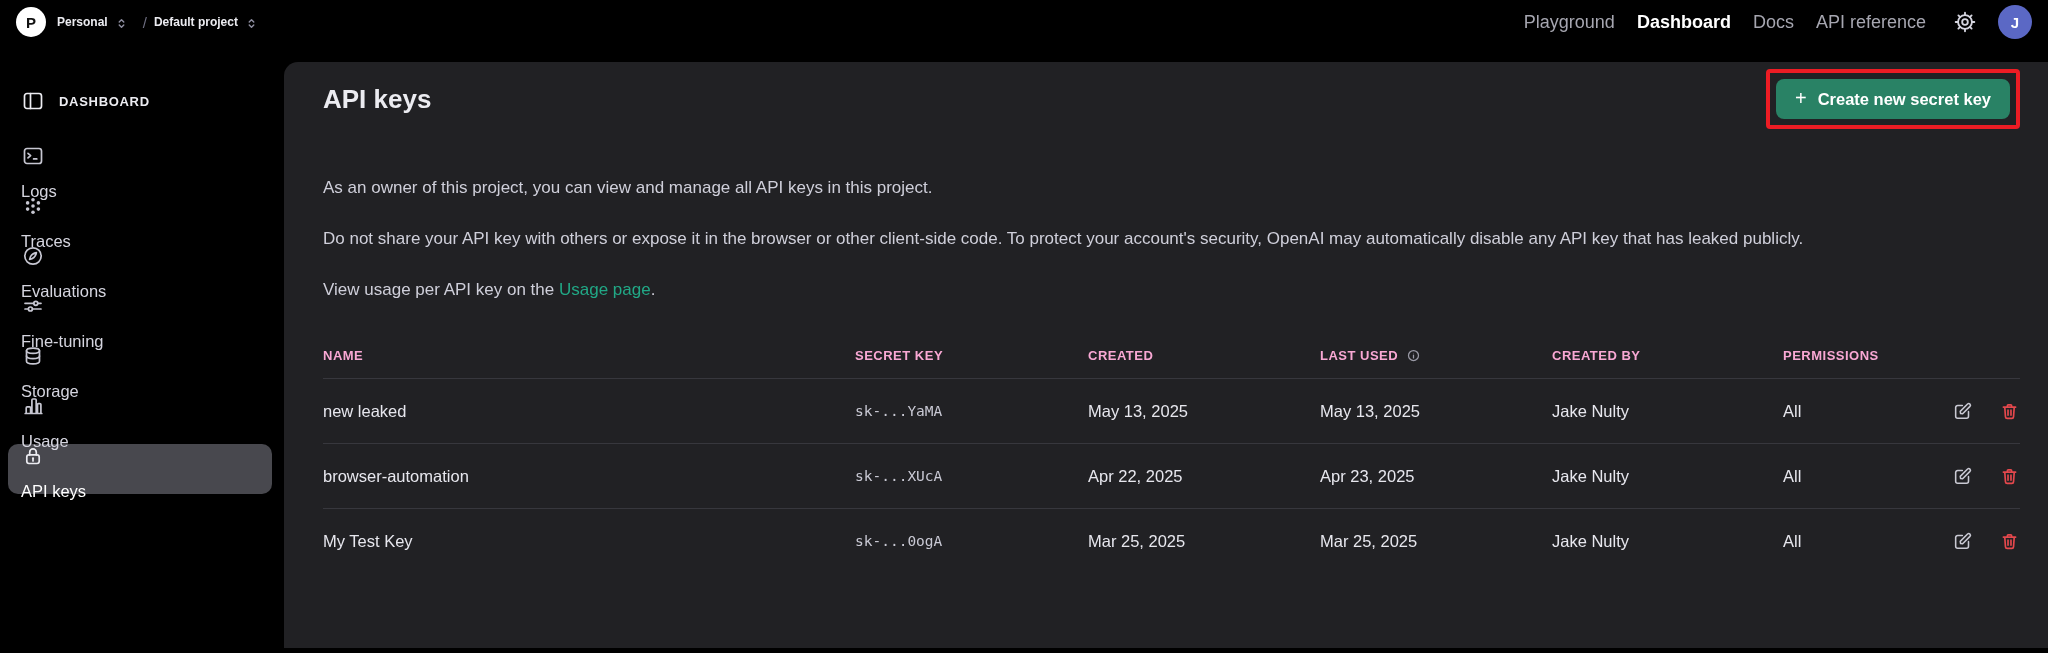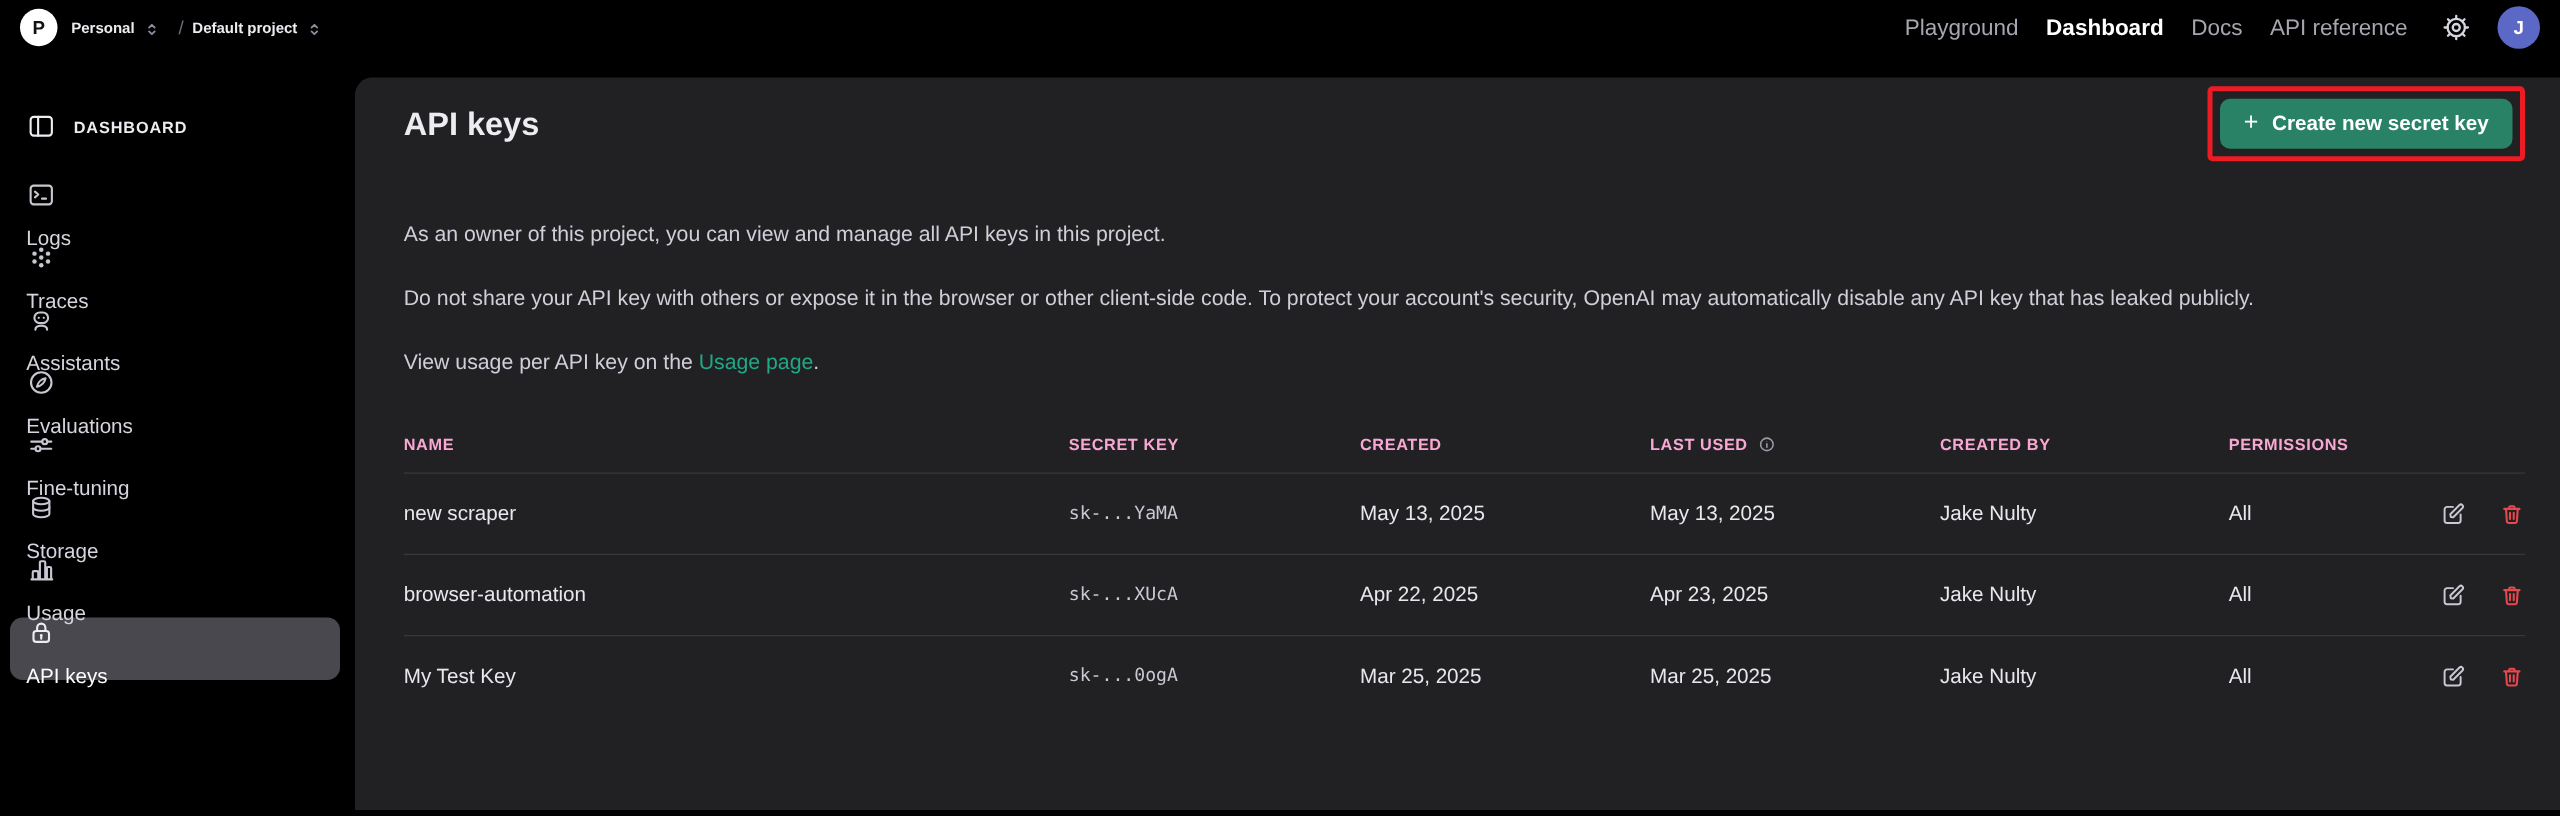--- a/index.html
+++ b/index.html
@@ -182,31 +182,20 @@
           <circle cx="17.4" cy="8.9" r="1.8"></circle>
           <circle cx="6.6" cy="15.1" r="1.8"></circle>
           <circle cx="17.4" cy="15.1" r="1.8"></circle>
           <circle cx="12" cy="18.2" r="1.8"></circle>
           <circle cx="12" cy="12" r="1.8"></circle>
         </svg>
     </span>
     <span>Traces</span>
   </div>
 
-  <div class="side-item">
-    <span class="ic">
-      <svg width="24" height="24" viewBox="0 0 24 24" class="stroke-ic">
-          <rect x="6.5" y="6" width="11" height="8.5" rx="4.25"></rect>
-          <circle cx="10" cy="10.2" r="0.9" fill="currentColor" stroke="none"></circle>
-          <circle cx="14" cy="10.2" r="0.9" fill="currentColor" stroke="none"></circle>
-          <path d="M7.3 19.8c0-2.1 2.1-3.2 4.7-3.2s4.7 1.1 4.7 3.2"></path>
-        </svg>
-    </span>
-    <span>Assistants</span>
-  </div>
 
 
   <div class="side-item">
     <span class="ic">
       <svg width="24" height="24" viewBox="0 0 24 24" class="stroke-ic">
           <circle cx="12" cy="12" r="8.2"></circle>
           <path d="M8.6 15.4c.6-3.4 3.4-6.2 6.8-6.8-.6 3.4-3.4 6.2-6.8 6.8z"></path>
         </svg>
     </span>
     <span>Evaluations</span>
@@ -289,21 +278,21 @@
               <circle cx="12" cy="8.2" r="0.6" fill="currentColor" stroke="none"></circle>
             </svg>
         </span>
       </div>
       <div>CREATED BY</div>
       <div>PERMISSIONS</div>
       <div></div>
     </div>
 
     <div class="trow">
-      <div>new scraper</div>
+      <div>new leaked</div>
       <div class="secret">sk-...YaMA</div>
       <div>May 13, 2025</div>
       <div>May 13, 2025</div>
       <div>Jake Nulty</div>
       <div>All</div>
       <div class="actions">
         <button class="icon-btn edit-ic">
           <svg width="22" height="22" viewBox="0 0 24 24" class="stroke-ic">
               <path d="M11.3 6H6.2A2.2 2.2 0 0 0 4 8.2v9.6A2.2 2.2 0 0 0 6.2 20h9.6a2.2 2.2 0 0 0 2.2-2.2v-5.1"></path>
               <path d="M9.4 14.8l-.4-2.4 8-8a1.84 1.84 0 0 1 2.6 2.6l-8 8-2.2-.2z"></path>

